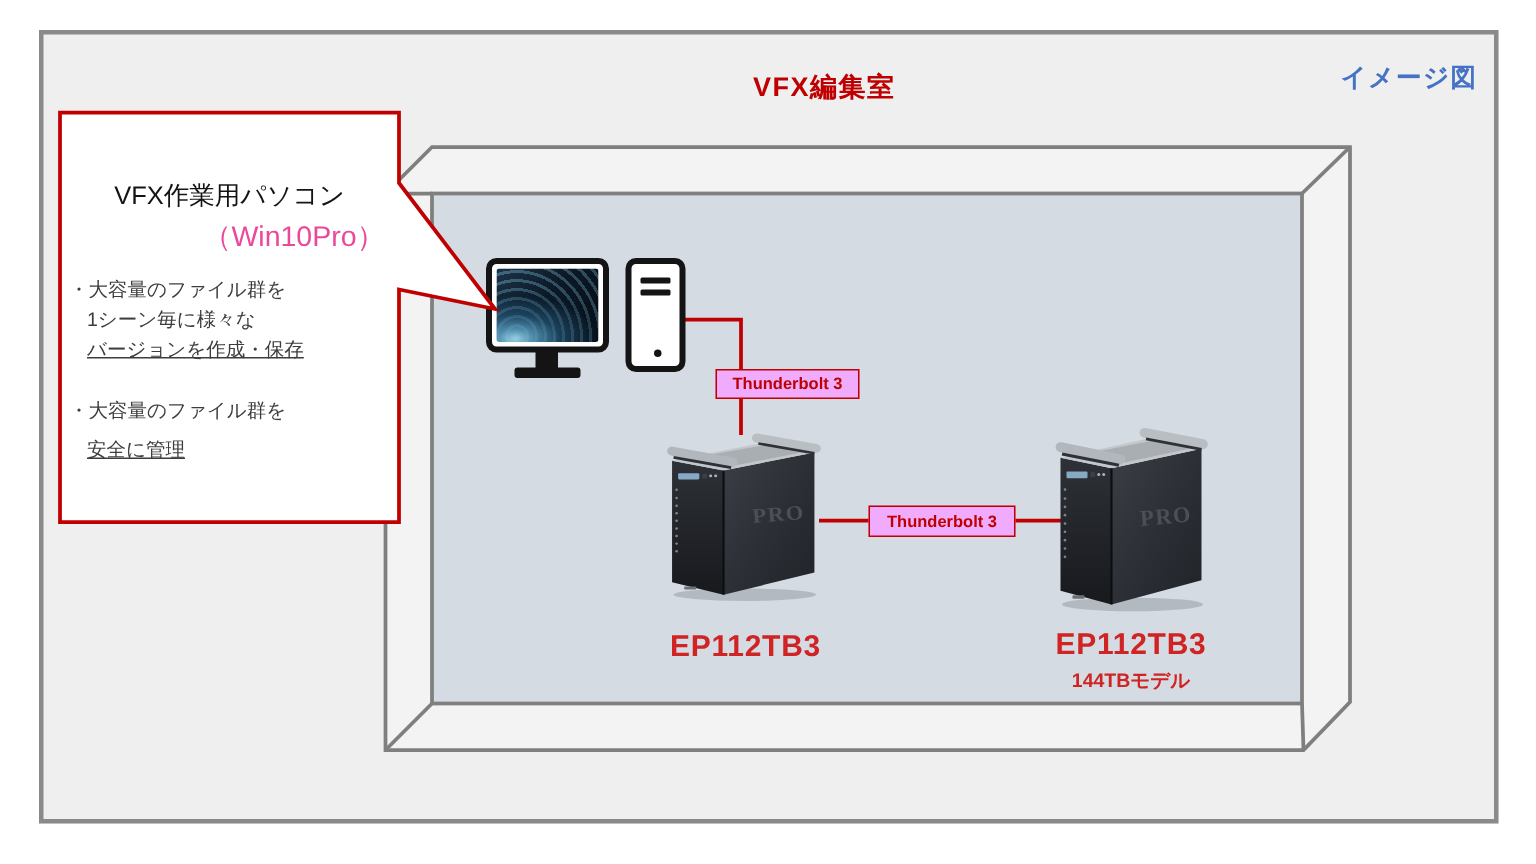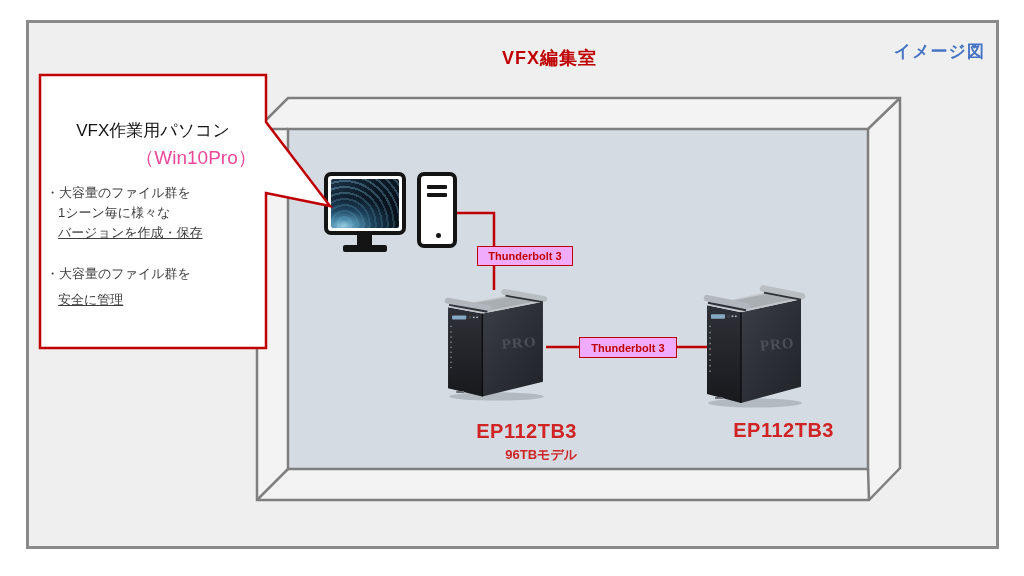--- a/index.html
+++ b/index.html
@@ -49,21 +49,21 @@
   #pc-dot{position:absolute;left:15px;top:57px;width:5px;height:5px;border-radius:50%;background:#141414;}
   
   .tb-label{
     background:#f0abfc;border:1.5px solid #c00000;color:#c00000;
     font-size:11px;font-weight:700;text-align:center;box-sizing:border-box;
     display:flex;align-items:center;justify-content:center;z-index:5;white-space:nowrap;
   }
   #tb-label-1{left:477px;top:246px;width:96px;height:20px;}
   #tb-label-2{left:579px;top:337px;width:98px;height:21px;}
   
-  .unit-label{z-index:5;text-align:right;color:#d02424;}
+  .unit-label{z-index:5;text-align:center;color:#d02424;}
   .unit-name{font-size:20px;font-weight:700;letter-spacing:0.5px;}
   .unit-model{font-size:13px;font-weight:700;margin-top:3px;}
   #unit-label-1{left:417px;top:420px;width:160px;}
   #unit-label-2{left:674px;top:419px;width:160px;}
   #callout-title{left:40px;top:119px;width:226px;text-align:center;font-size:17px;font-weight:400;color:#141414;z-index:7;position:absolute;}
   #callout-subtitle{left:40px;top:145px;width:226px;text-align:center;font-size:19px;color:#ec4899;z-index:7;position:absolute;padding-left:43px;}
   .co-line{position:absolute;left:46px;width:216px;font-size:13px;line-height:20px;z-index:7;color:#3d3d3d;}
   .co-line.indent{padding-left:12px;}
   #co-line-0{top:183px;} #co-line-1{top:203px;} #co-line-2{top:223px;text-decoration:underline;}
   #co-line-3{top:264px;} #co-line-4{top:290px;text-decoration:underline;}
@@ -140,24 +140,24 @@
   <div class="pc-slot" id="pc-slot-1"></div>
   <div class="pc-slot" id="pc-slot-2"></div>
   <div id="pc-dot"></div>
 </div>
 
 <div class="abs tb-label" id="tb-label-1">Thunderbolt 3</div>
 <div class="abs tb-label" id="tb-label-2">Thunderbolt 3</div>
 
 <div class="abs unit-label" id="unit-label-1">
   <div class="unit-name">EP112TB3</div>
-  <div class="unit-model">96TBモデル</div>
 </div>
 <div class="abs unit-label" id="unit-label-2">
   <div class="unit-name">EP112TB3</div>
+  <div class="unit-model">144TBモデル</div>
 </div>
 
 <svg class="abs layer" id="callout-layer" viewBox="0 0 1024 576">
   <path d="M40,75 L266,75 L266,122 L330,206 L266,193 L266,348 L40,348 Z" fill="#ffffff" stroke="#c00000" stroke-width="2.5" stroke-linejoin="miter"></path>
 </svg>
 <div id="callout-title">VFX作業用パソコン</div>
 <div id="callout-subtitle">（Win10Pro）</div>
 <div class="co-line" id="co-line-0">・大容量のファイル群を</div>
 <div class="co-line indent" id="co-line-1">1シーン毎に様々な</div>
 <div class="co-line indent" id="co-line-2">バージョンを作成・保存</div>

